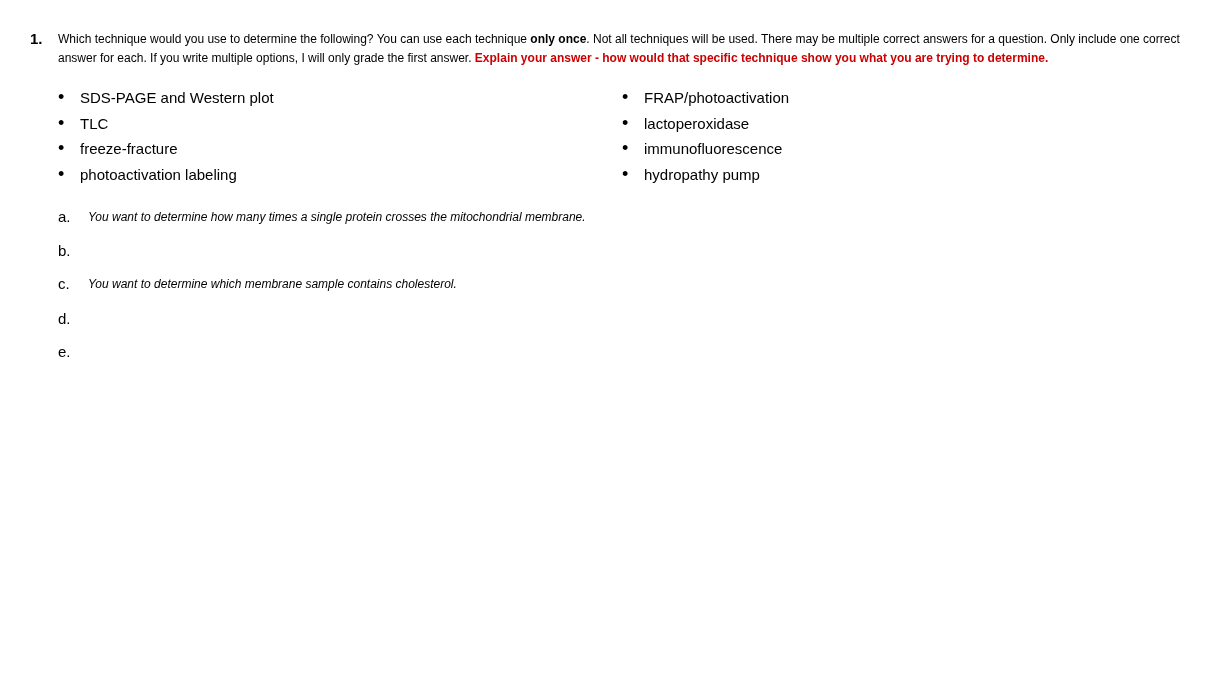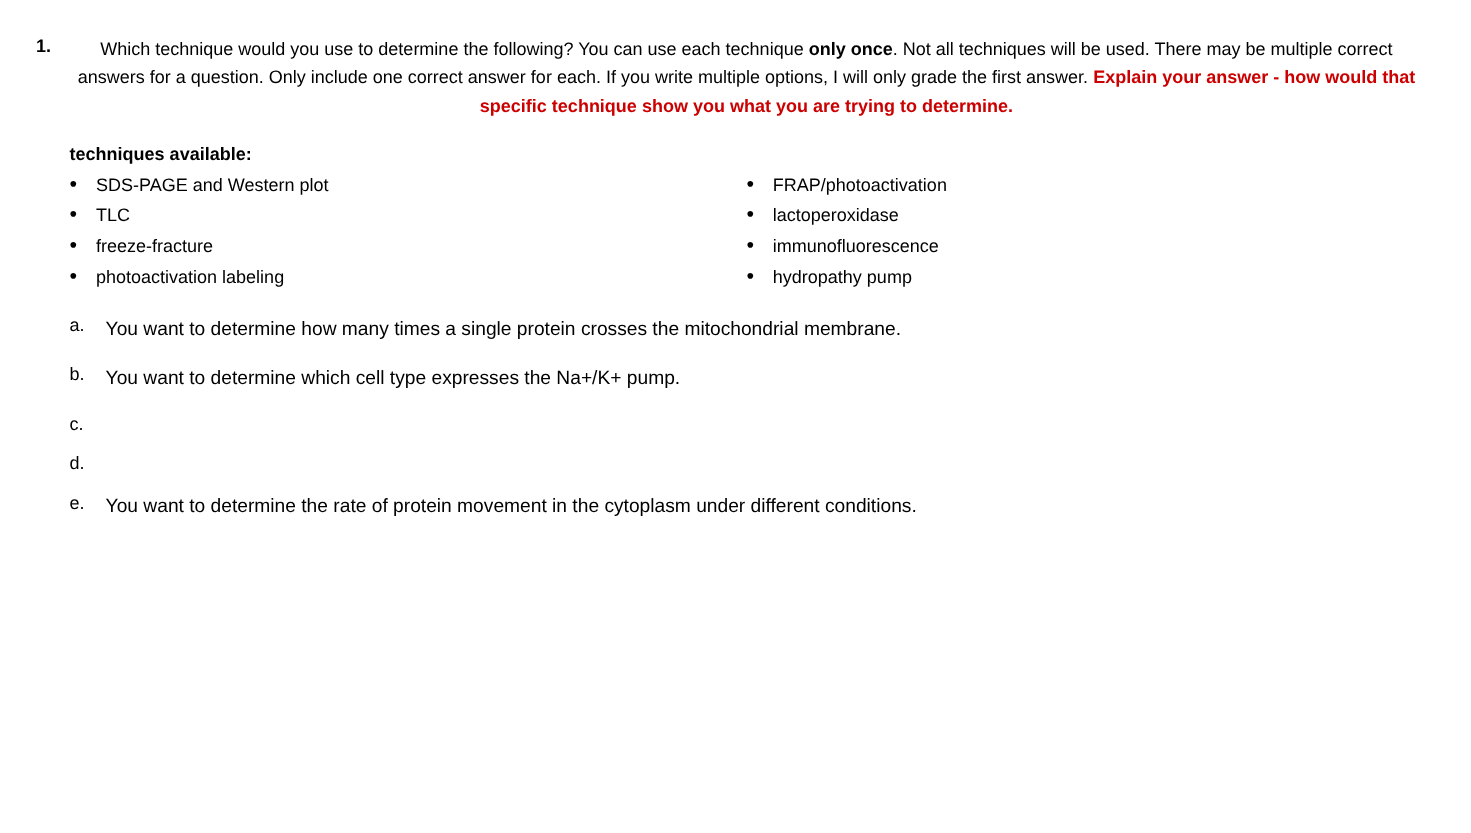--- a/index.html
+++ b/index.html
@@ -21,23 +21,22 @@
       gap: 8px;
       margin-bottom: 20px;
     }
     .question-number {
       font-weight: bold;
       font-size: 15px;
       min-width: 20px;
       flex-shrink: 0;
     }
     .question-text {
-      font-size: 15px;
+      font-size: 12px;
       line-height: 1.55;
-      text-align: center;
     }
     .highlight-red {
       color: #cc0000;
       font-weight: bold;
     }
     .techniques-section {
       margin-left: 28px;
       margin-bottom: 18px;
     }
     .techniques-label {
@@ -76,36 +75,36 @@
       gap: 10px;
       margin-bottom: 16px;
       align-items: flex-start;
     }
     .sub-letter {
       min-width: 20px;
       font-size: 15px;
       flex-shrink: 0;
     }
     .sub-text {
-      font-size: 16px;
+      font-size: 12px;
       line-height: 1.55;
+      font-style: italic;
     }
   </style>
 </head>
 <body>
 
 <div class="question-block">
   <span class="question-number">1.</span>
   <div class="question-text">
     <span>Which technique would you use to determine the following? You can use each technique </span><strong>only once</strong><span>. Not all techniques will be used. There may be multiple correct answers for a question. Only include one correct answer for each. If you write multiple options, I will only grade the first answer. </span><span class="highlight-red">Explain your answer - how would that specific technique show you what you are trying to determine.</span>
   </div>
 </div>
 
 <div class="techniques-section">
-  <div class="techniques-label">techniques available:</div>
   <div class="techniques-columns">
     <ul class="techniques-col">
       <li>
         <span class="bullet">•</span>
         <span>SDS-PAGE and Western plot</span>
       </li>
       <li>
         <span class="bullet">•</span>
         <span>TLC</span>
       </li>
@@ -139,25 +138,24 @@
   </div>
 </div>
 
 <div class="sub-questions">
 <div class="sub-question">
       <span class="sub-letter">a.</span>
       <span class="sub-text">You want to determine how many times a single protein crosses the mitochondrial membrane.</span>
     </div>
     <div class="sub-question">
       <span class="sub-letter">b.</span>
-      <span class="sub-text">You want to determine which cell type expresses the Na+/K+ pump.</span>
     </div>
     <div class="sub-question">
       <span class="sub-letter">c.</span>
+      <span class="sub-text">You want to determine which membrane sample contains cholesterol.</span>
     </div>
     <div class="sub-question">
       <span class="sub-letter">d.</span>
     </div>
     <div class="sub-question">
       <span class="sub-letter">e.</span>
-      <span class="sub-text">You want to determine the rate of protein movement in the cytoplasm under different conditions.</span>
     </div>
   </div>
 
 </body></html>

